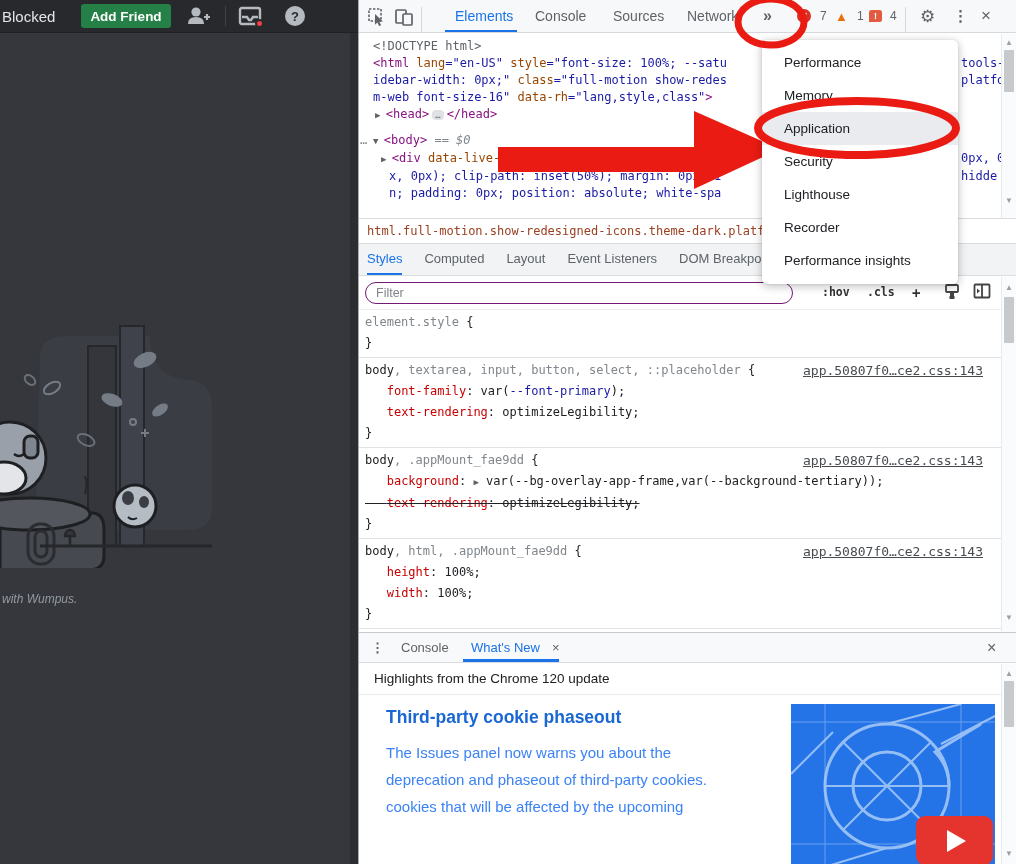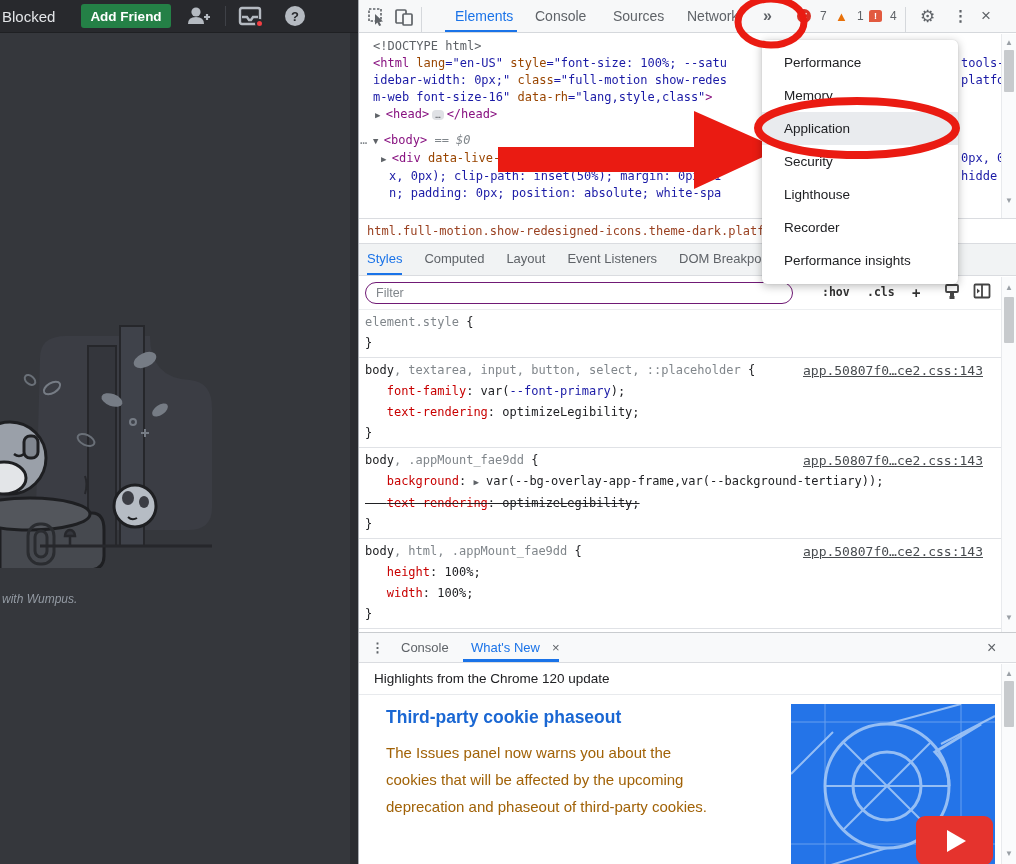--- a/index.html
+++ b/index.html
@@ -107,21 +107,21 @@
                     border-bottom:1px solid #dadce0; }
   .drawer-toolbar .abs { position:absolute; top:0; height:29px; display:flex; align-items:center; }
   .d-tab { font-size:13px; color:#5f6368; }
   .d-tab.sel { color:#1a73e8; }
   .wn-underline { position:absolute; left:104px; bottom:0; width:96px; height:3px; background:#1a73e8; }
   .wn-close { font-size:13px; color:#5f6368; margin-left:7px; }
   .drawer-header { position:absolute; left:0; top:30px; width:642px; height:32px; background:#fff;
                    border-bottom:1px solid #e8eaed; line-height:31px; padding-left:15px;
                    font-size:13.5px; color:#202124; }
   .article-title { position:absolute; left:27px; top:74px; font-size:17.5px; font-weight:700; color:#1a67d3; }
-  .article-body { position:absolute; left:27px; top:106px; width:350px; font-size:15px; color:#a16207;
+  .article-body { position:absolute; left:27px; top:106px; width:350px; font-size:15px; color:#3b82f6;
                   line-height:27px; }
   .article-thumb { position:absolute; left:432px; top:71px; width:204px; height:161px; background:#2474e8;
                    overflow:hidden; }
   .play-btn { position:absolute; left:125px; top:112px; width:77px; height:49px; background:#e5332d;
               border-radius:9px; display:flex; align-items:center; justify-content:center; }
   .play-tri { width:0; height:0; border-left:19px solid #fff; border-top:11px solid transparent;
               border-bottom:11px solid transparent; margin-left:4px; }
 
   
   .anno-under { position:absolute; left:0; top:0; z-index:30; pointer-events:none; }
@@ -311,22 +311,22 @@
       <span class="abs d-tab" style="left:42px;">Console</span>
       <span class="abs d-tab sel" style="left:112px;">What's New</span>
       <span class="abs wn-close" style="left:186px;">×</span>
       <span class="wn-underline"></span>
       <span class="abs closex" style="left:628px; font-size:16px;">×</span>
     </div>
     <div class="drawer-header">Highlights from the Chrome 120 update</div>
     <div class="article-title">Third-party cookie phaseout</div>
     <div class="article-body">
       <div>The Issues panel now warns you about the</div>
+      <div>deprecation and phaseout of third-party cookies.</div>
       <div>cookies that will be affected by the upcoming</div>
-      <div>deprecation and phaseout of third-party cookies.</div>
     </div>
     <div class="article-thumb">
       <svg width="204" height="161" viewBox="0 0 204 161">
         <g stroke="#9cc3f5" stroke-width="1" opacity="0.55">
           <line x1="34" y1="0" x2="34" y2="161"></line>
             <line x1="0" y1="18" x2="204" y2="18"></line>
           <line x1="170" y1="0" x2="170" y2="161"></line>
             <line x1="0" y1="140" x2="204" y2="140"></line>
         </g>
         <g stroke="#a9cbf7" stroke-width="3" fill="none" opacity="0.85">

